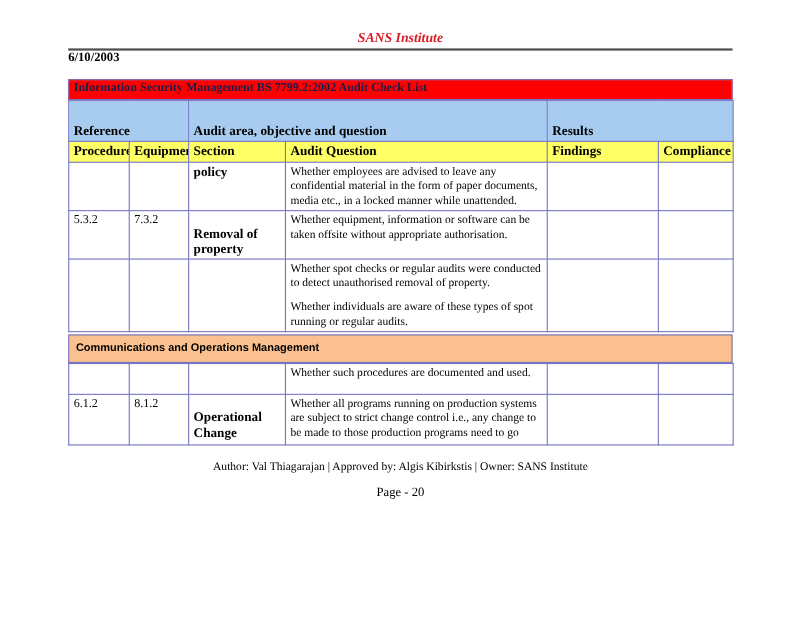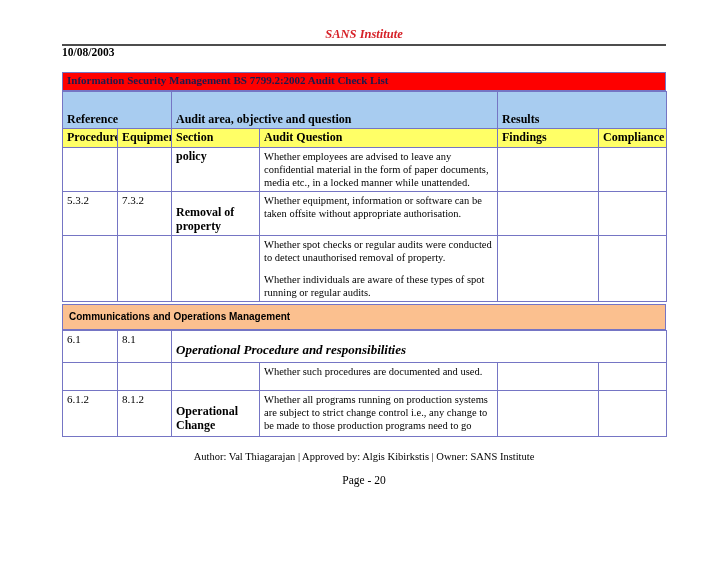--- a/index.html
+++ b/index.html
@@ -86,21 +86,21 @@
     font-size:11.5px;line-height:13px;
   }
 </style>
 </head>
 <body>
 
 <div class="doc">
 
   <div class="institute">SANS Institute</div>
   <div class="rule"></div>
-  <div class="doc-date">10/08/2003</div>
+  <div class="doc-date">6/10/2003</div>
 
   <div class="banner">Information Security Management BS 7799.2:2002 Audit Check List</div>
 
   <table>
     <colgroup>
       <col style="width:55px">
         <col style="width:54px">
         <col style="width:88px">
       <col style="width:238px">
         <col style="width:101px">
@@ -157,25 +157,20 @@
   <table>
     <colgroup>
       <col style="width:55px">
         <col style="width:54px">
         <col style="width:88px">
       <col style="width:238px">
         <col style="width:101px">
         <col style="width:68px">
     </colgroup>
     <tbody>
-        <tr class="r-61">
-      <td class="ref">6.1</td>
-      <td class="ref">8.1</td>
-      <td class="merged" colspan="4">Operational Procedure and responsibilities</td>
-    </tr>
     <tr class="r-used">
       <td class="ref"></td>
       <td class="ref"></td>
       <td class="section"></td>
       <td class="question">Whether such procedures are documented and used.</td>
       <td></td>
       <td></td>
     </tr>
     <tr class="r-612">
       <td class="ref">6.1.2</td>

